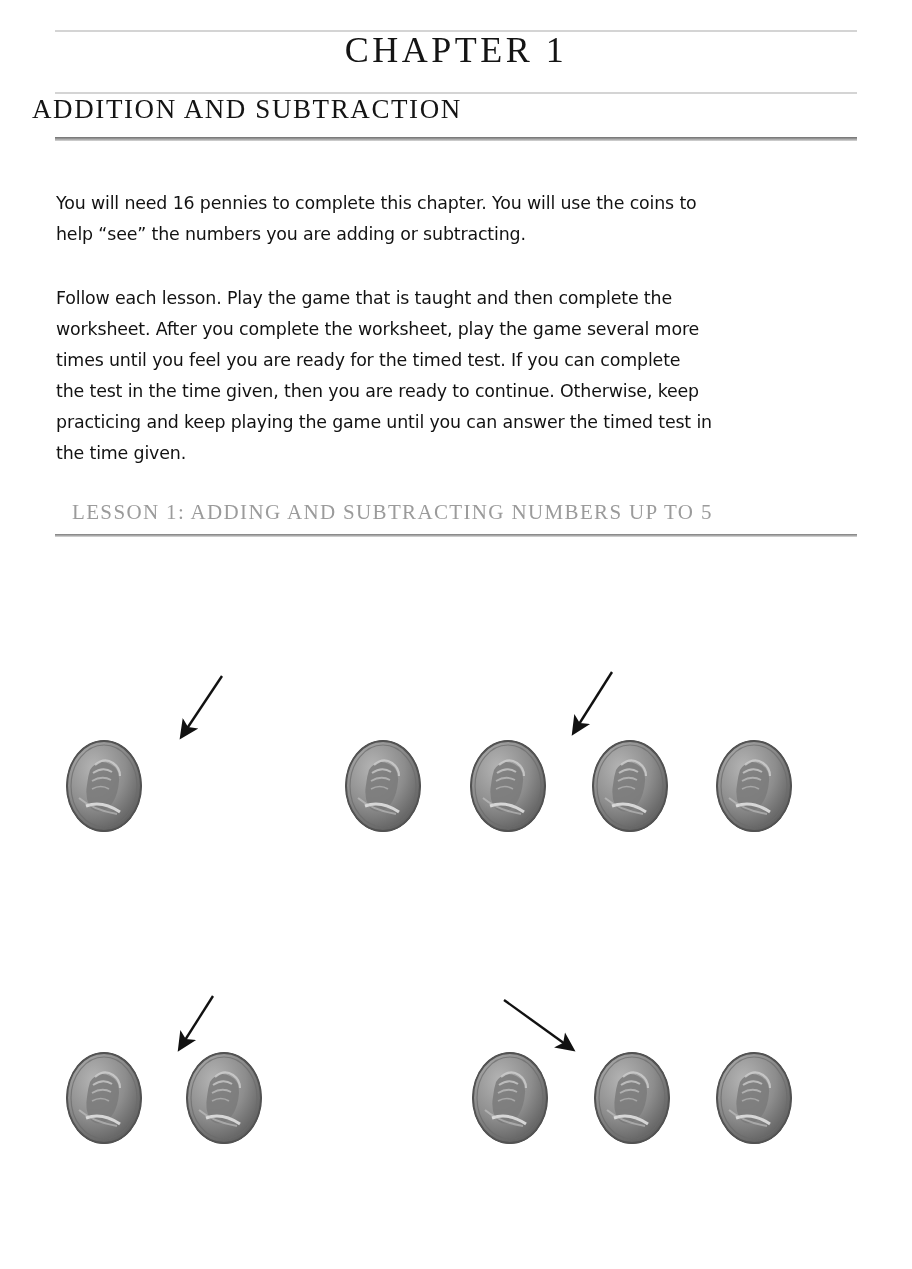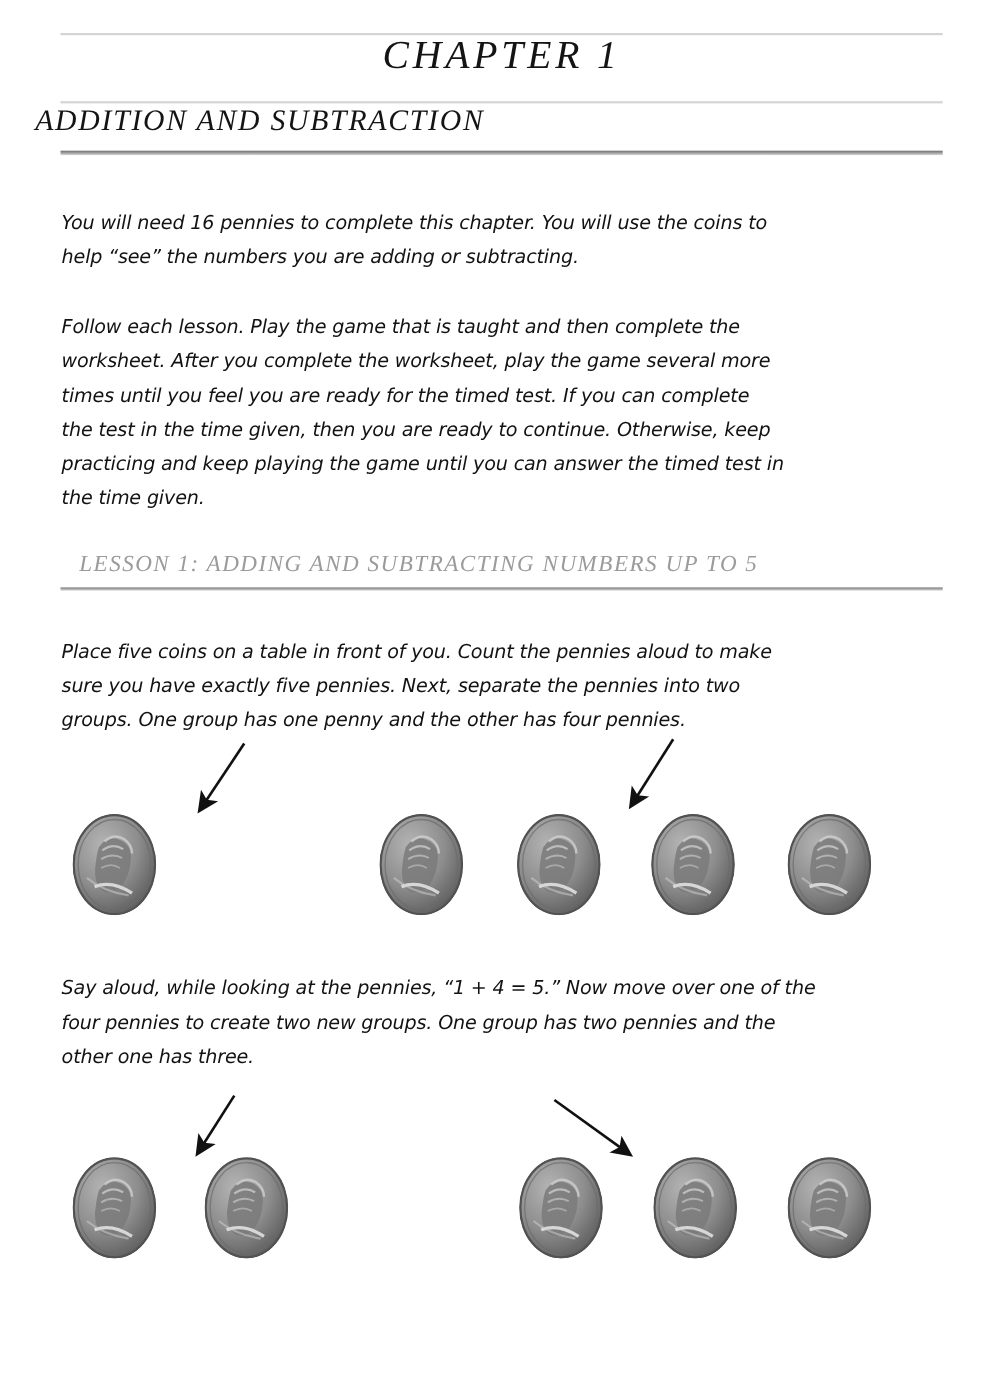--- a/index.html
+++ b/index.html
@@ -16,21 +16,20 @@
     color: #1a1a1a;
     position: relative;
   }
 
   .page {
     position: absolute;
     left: 0; top: 0;
     width: 744px;
     height: 1269px;
     background: #fff;
-    font-style: italic;
   }
 
   
   .header-block {
     position: absolute;
     left: 0;
     top: 0;
     width: 912px;
   }
   .rule-thin {
@@ -144,23 +143,20 @@
   <div class="body-para" style="top:283px;">Follow each lesson.  Play the game that is taught and then complete the
 worksheet.  After you complete the worksheet, play the game several more
 times until you feel you are ready for the timed test.  If you can complete
 the test in the time given, then you are ready to continue.  Otherwise, keep
 practicing and keep playing the game until you can answer the timed test in
 the time given.</div>
 
   <div class="lesson-head" style="top:500px;">LESSON 1:  ADDING AND SUBTRACTING NUMBERS UP TO 5</div>
   <div class="rule-lesson" style="left:55px; top:534px; width:802px;"></div>
 
-  <div class="body-para" style="top:578px;">Place five coins on a table in front of you.  Count the pennies aloud to make
-sure you have exactly five pennies.  Next, separate the pennies into two
-groups.  One group has one penny and the other has four pennies.</div>
 
   <div>
     <div>
       <div class="coin" style="left:66px; top:740px;">
         <svg viewBox="0 0 76 92" xmlns="http://www.w3.org/2000/svg" aria-hidden="true">
           <defs>
             <radialGradient id="cg1" cx="36%" cy="30%" r="72%">
               <stop offset="0%" stop-color="#b4b4b4"></stop>
               <stop offset="60%" stop-color="#8d8d8d"></stop>
               <stop offset="100%" stop-color="#636363"></stop>
@@ -233,23 +229,20 @@
           <path d="M26 41 q10 -6 19 -1" fill="none" stroke="#c4c4c4" stroke-width="1.8" opacity="0.7"></path>
           <path d="M26 49 q9 -5 17 0" fill="none" stroke="#bdbdbd" stroke-width="1.6" opacity="0.65"></path>
           <path d="M20 66 q16 -6 34 6" fill="none" stroke="#e6e6e6" stroke-width="3" opacity="0.85"></path>
           <path d="M13 58 q14 12 38 16" fill="none" stroke="#d2d2d2" stroke-width="2" opacity="0.5"></path>
           <ellipse cx="38" cy="46" rx="37" ry="45" fill="none" stroke="#525252" stroke-width="2"></ellipse>
         </svg>
       </div>
     </div>
   </div>
 
-  <div class="body-para" style="top:884px;">Say aloud, while looking at the pennies, “1 + 4 = 5.”  Now move over one of the
-four pennies to create two new groups.  One group has two pennies and the
-other one has three.</div>
 
   <div>
     <div>
       <div class="coin" style="left:66px; top:1052px;">
         <svg viewBox="0 0 76 92" xmlns="http://www.w3.org/2000/svg" aria-hidden="true">
           <ellipse cx="38" cy="46" rx="37" ry="45" fill="url(#cg1)"></ellipse>
           <ellipse cx="38" cy="46" rx="33" ry="41" fill="none" stroke="#6b6b6b" stroke-width="1.2" opacity="0.7"></ellipse>
           <path d="M24 30 q8 -12 20 -6 q10 5 9 17 q-1 13 -6 21 q-4 7 -11 9 q-9 2 -13 -6 q-4 -9 -2 -20 q1 -9 3 -15 z" fill="#7a7a7a" opacity="0.85"></path>
           <path d="M29 25 q9 -8 18 -2 q7 5 7 13" fill="none" stroke="#cfcfcf" stroke-width="2.2" opacity="0.8"></path>
           <path d="M27 33 q10 -7 19 -1" fill="none" stroke="#cfcfcf" stroke-width="2" opacity="0.75"></path>

